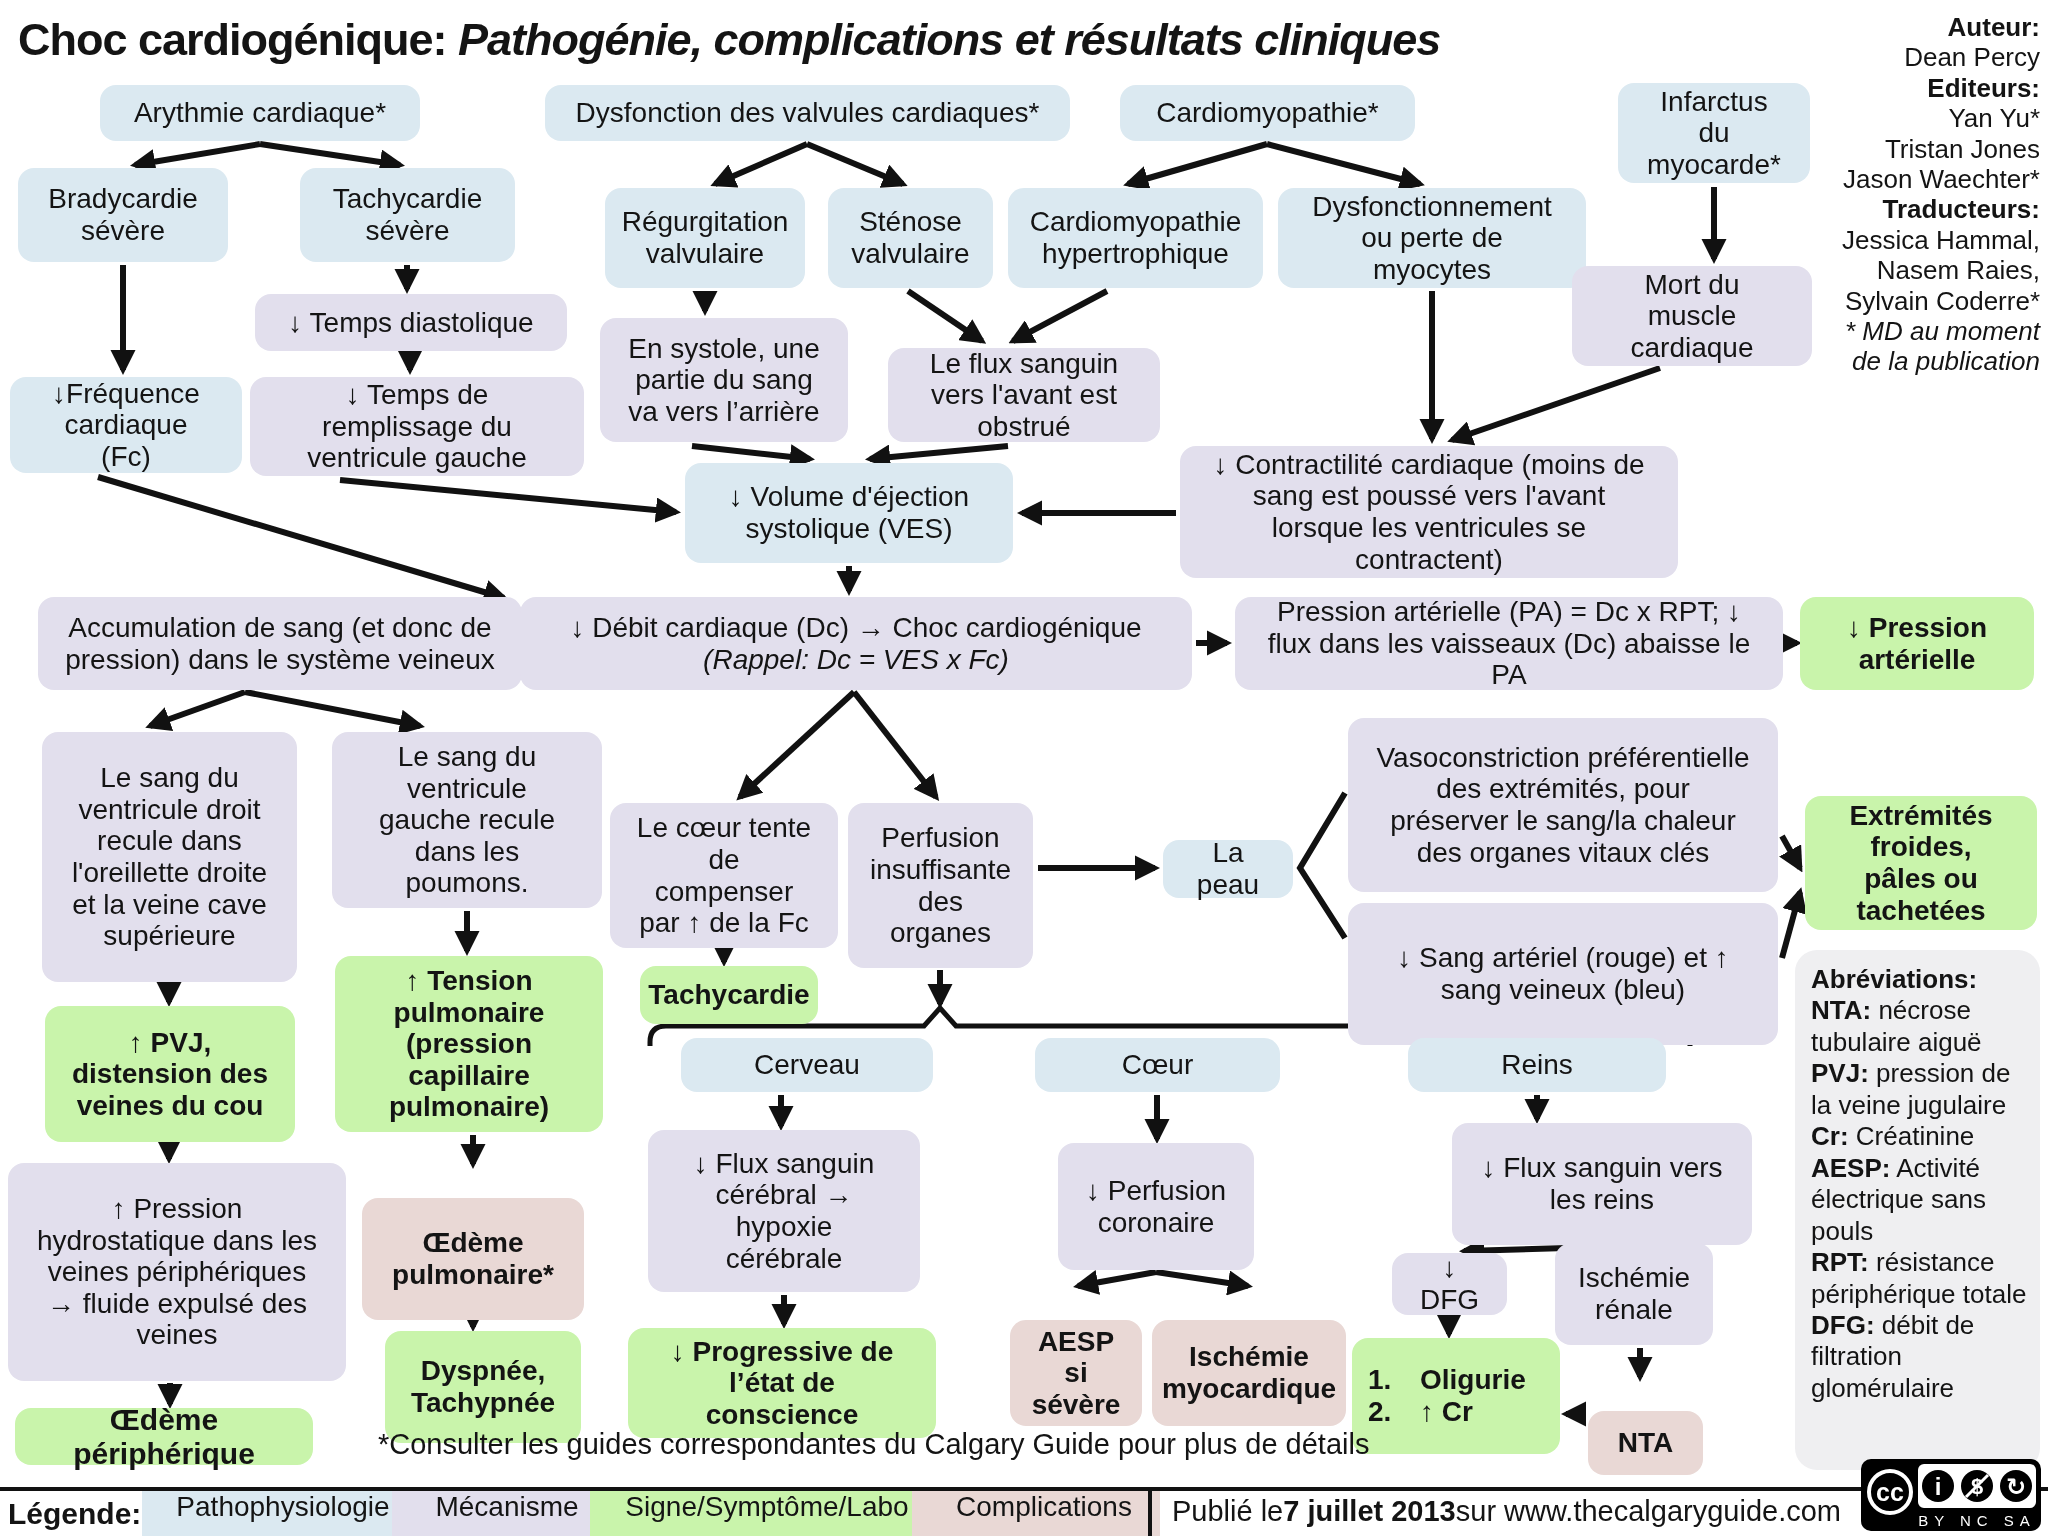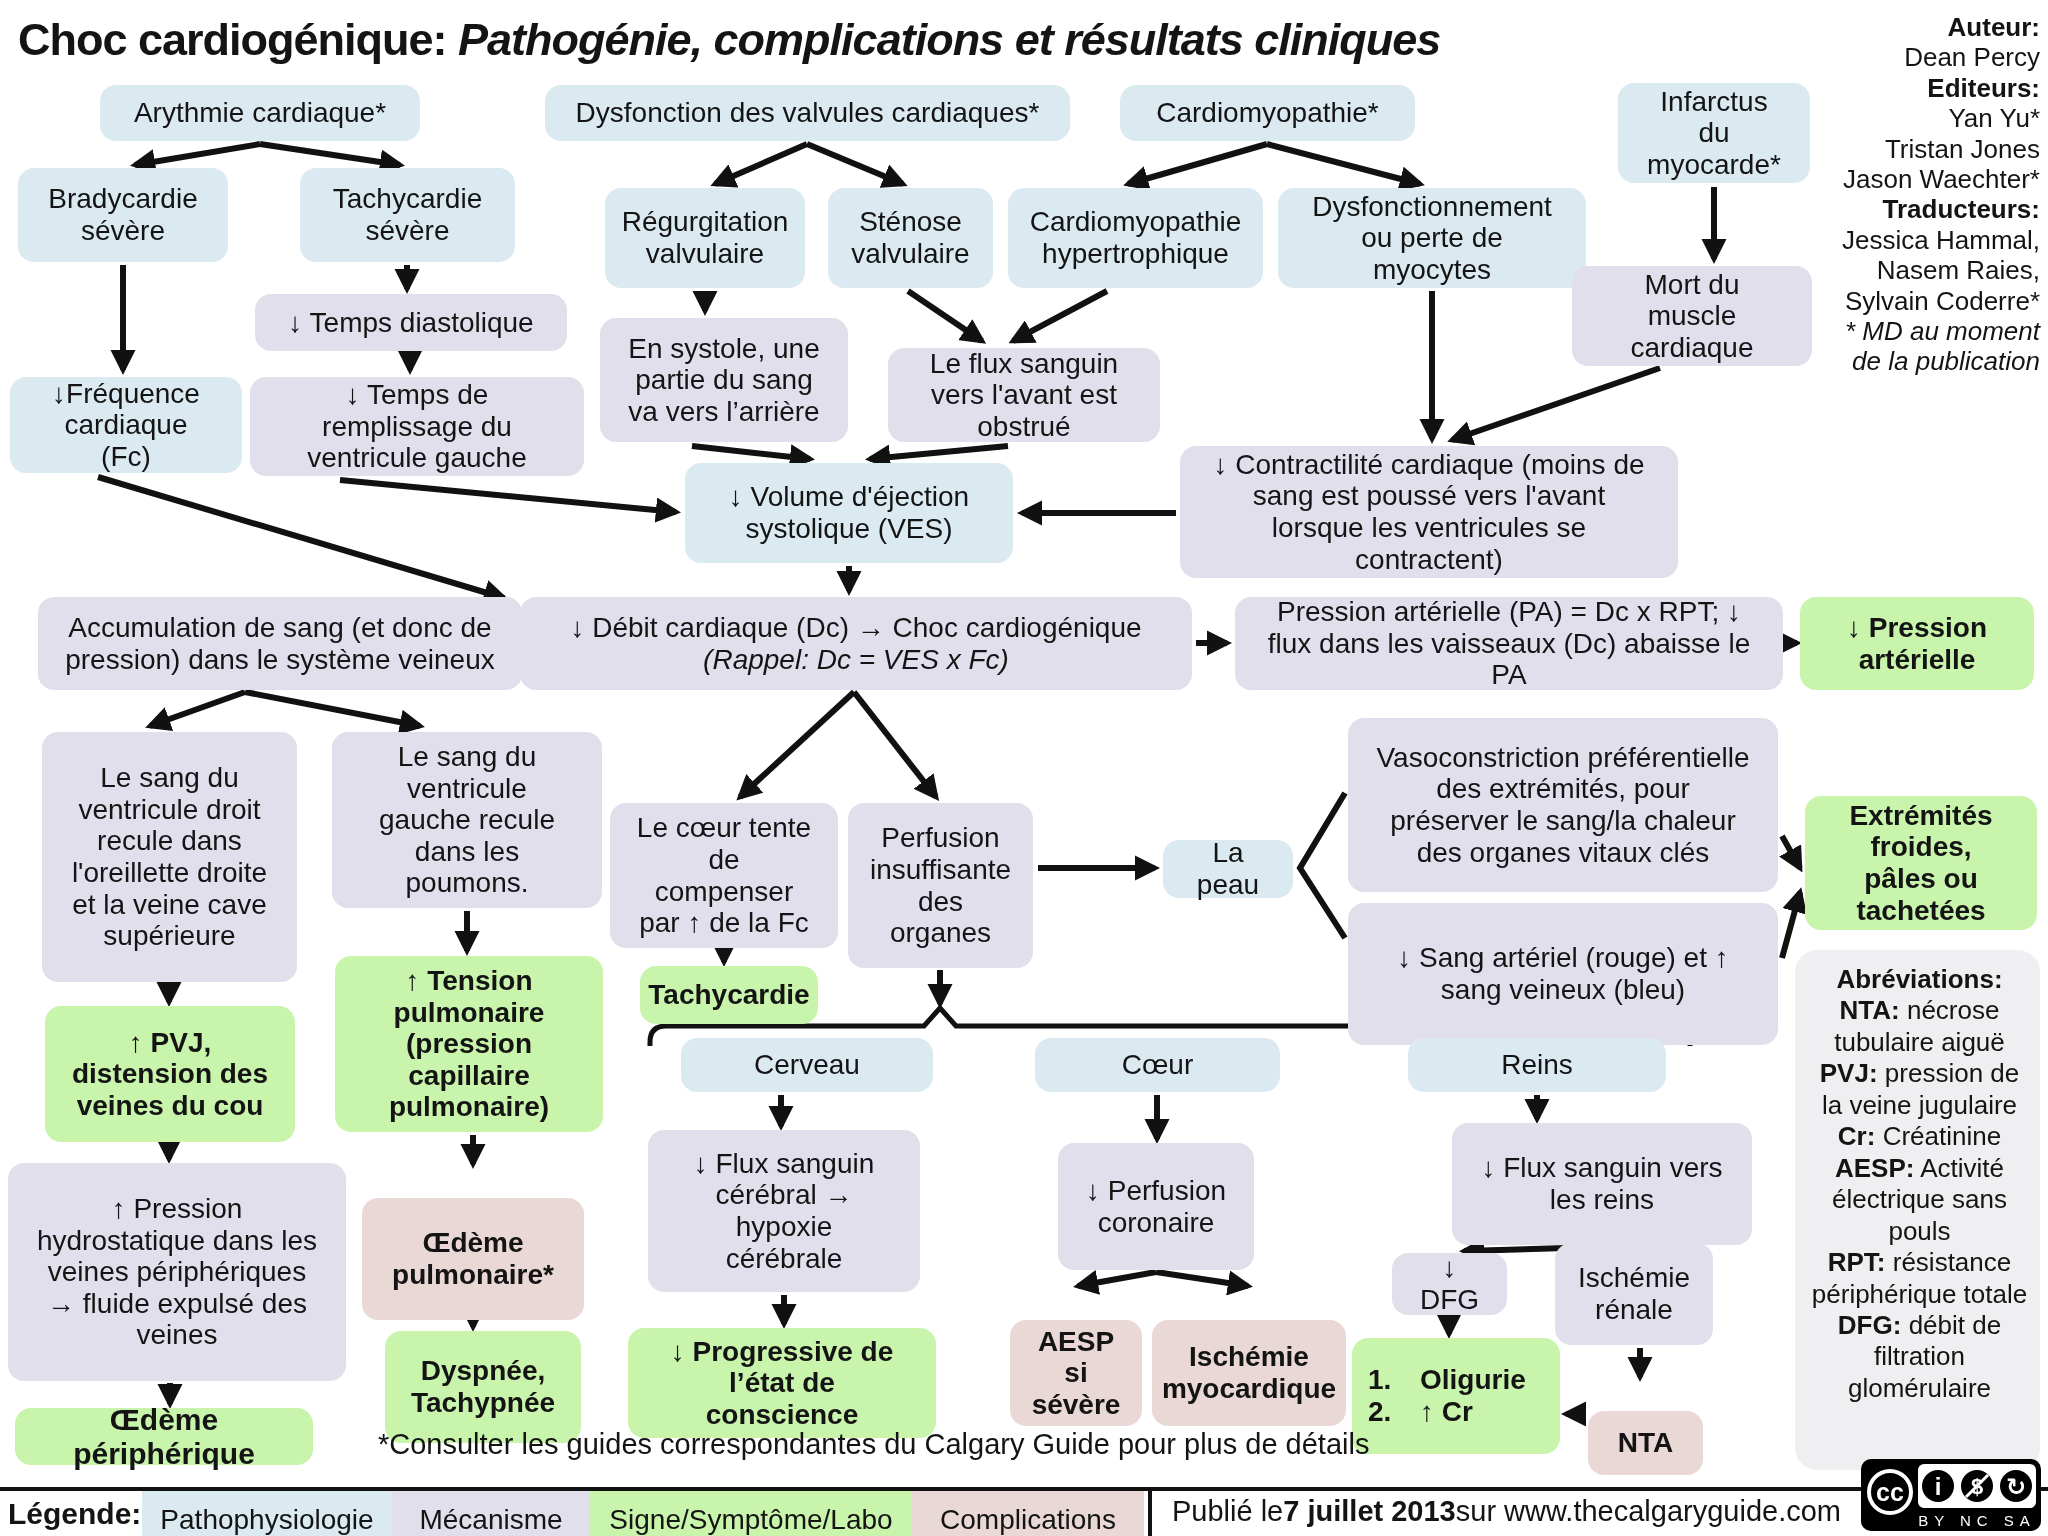--- a/index.html
+++ b/index.html
@@ -10,29 +10,29 @@
   .blue{background:#dbe9f1;}
   .lav{background:#e2dfed;}
   .green{background:#c9f4ab;font-weight:bold;}
   .pink{background:#e9d8d5;font-weight:bold;margin-top:30px;}
   #title{position:absolute;left:18px;top:14px;font-size:45px;font-weight:bold;letter-spacing:-1px;white-space:nowrap;}
   #title .it{font-style:italic;}
   #credits{position:absolute;right:8px;top:12px;width:260px;text-align:right;font-size:26px;line-height:1.17;}
   #credits .b{font-weight:bold;}
   #credits .i{font-style:italic;}
   #abbr{position:absolute;left:1795px;top:950px;width:245px;height:520px;background:#efeff1;
-        border-radius:22px;padding:14px 12px 10px 16px;box-sizing:border-box;text-align:center;
+        border-radius:22px;padding:14px 12px 10px 16px;box-sizing:border-box;text-align:left;
         font-size:26px;line-height:1.21;}
   #abbr b{font-weight:bold;}
   #footnote{position:absolute;left:378px;top:1428px;font-size:29px;white-space:nowrap;}
   .arrows{position:absolute;left:0;top:0;pointer-events:none;}
   .ar{stroke:#111;stroke-width:6;fill:none;}
   .thin{stroke:#111;stroke-width:5;fill:none;}
   #legendbar{position:absolute;left:0;top:1487px;width:2048px;height:49px;border-top:4px solid #111;box-sizing:border-box;}
-  .lcell{position:absolute;top:0;height:45px;display:flex;align-items:flex-end;justify-content:center;font-size:28px;}
+  .lcell{position:absolute;top:0;height:45px;display:flex;align-items:flex-start;justify-content:center;font-size:28px;padding-left:16px;}
   #legendlabel{position:absolute;left:8px;top:0;height:45px;display:flex;align-items:center;font-weight:bold;font-size:30px;}
   #vline{position:absolute;left:1148px;top:1487px;width:4px;height:49px;background:#111;}
   #publish{position:absolute;left:1172px;top:1490px;font-size:29px;height:43px;display:flex;align-items:center;}
   #publish b{font-weight:bold;}
   #ccbadge{position:absolute;left:1860px;top:1458px;}
   .num{display:inline-block;width:52px;text-align:left;}
   .oliline{display:block;text-align:left;}
 </style>
 </head>
 <body>

